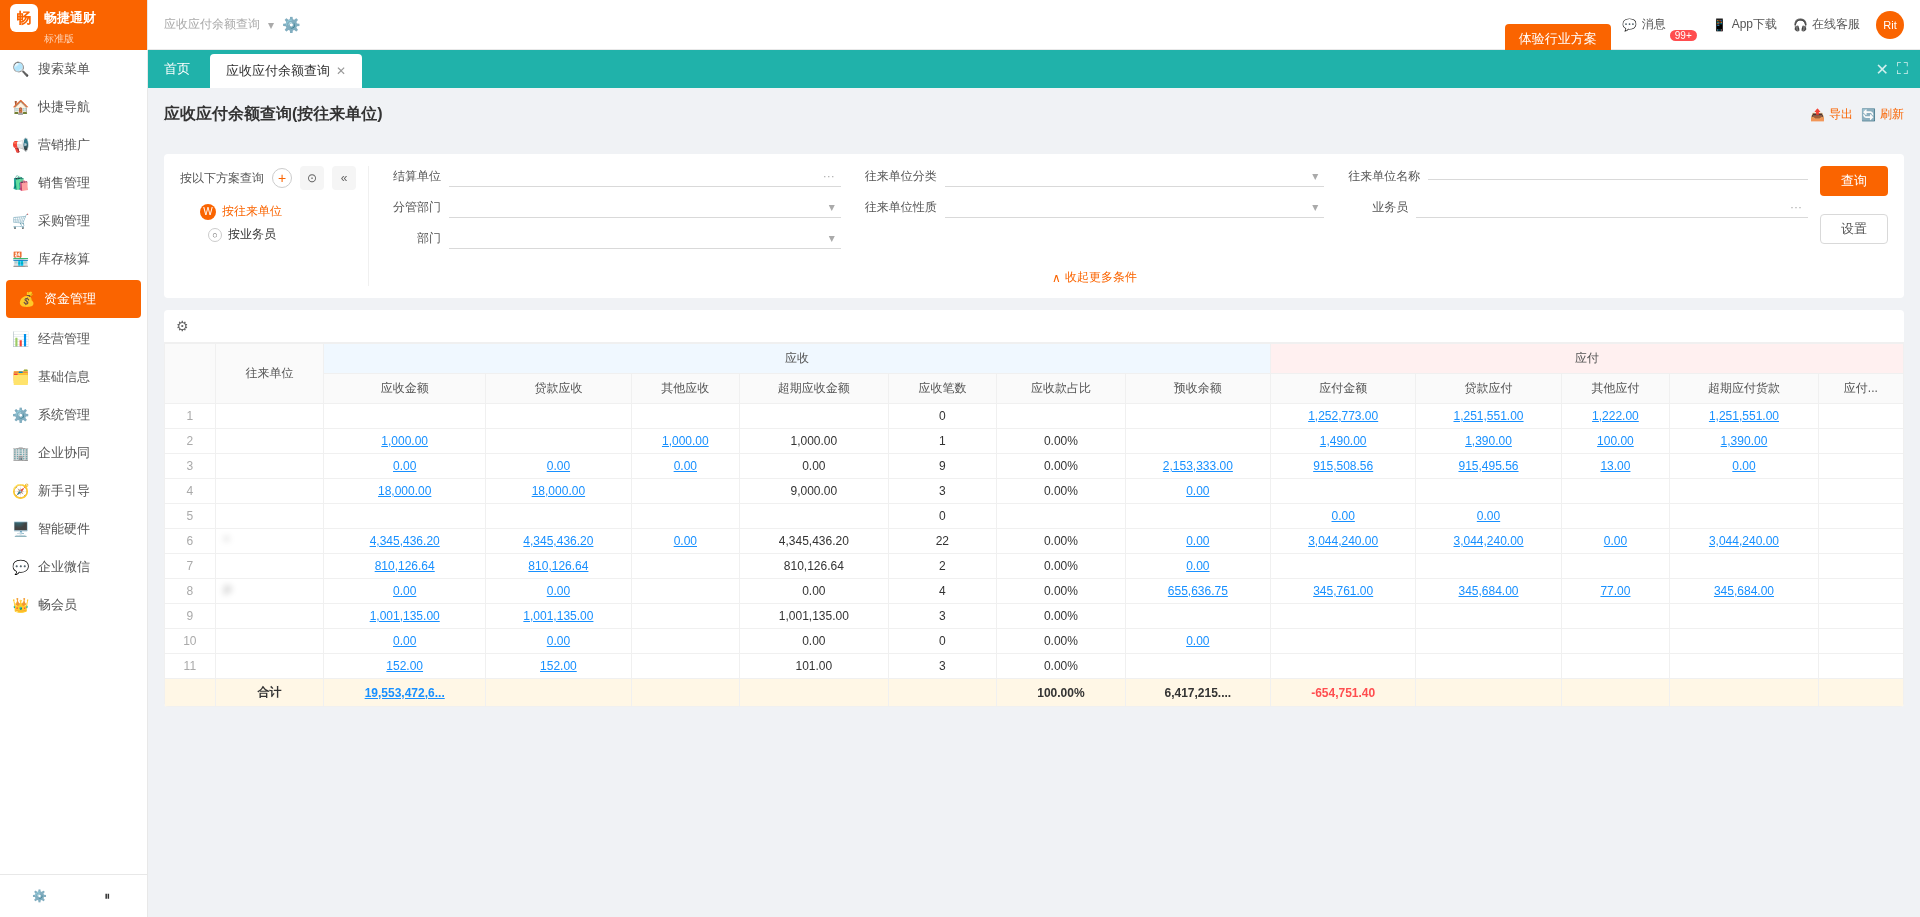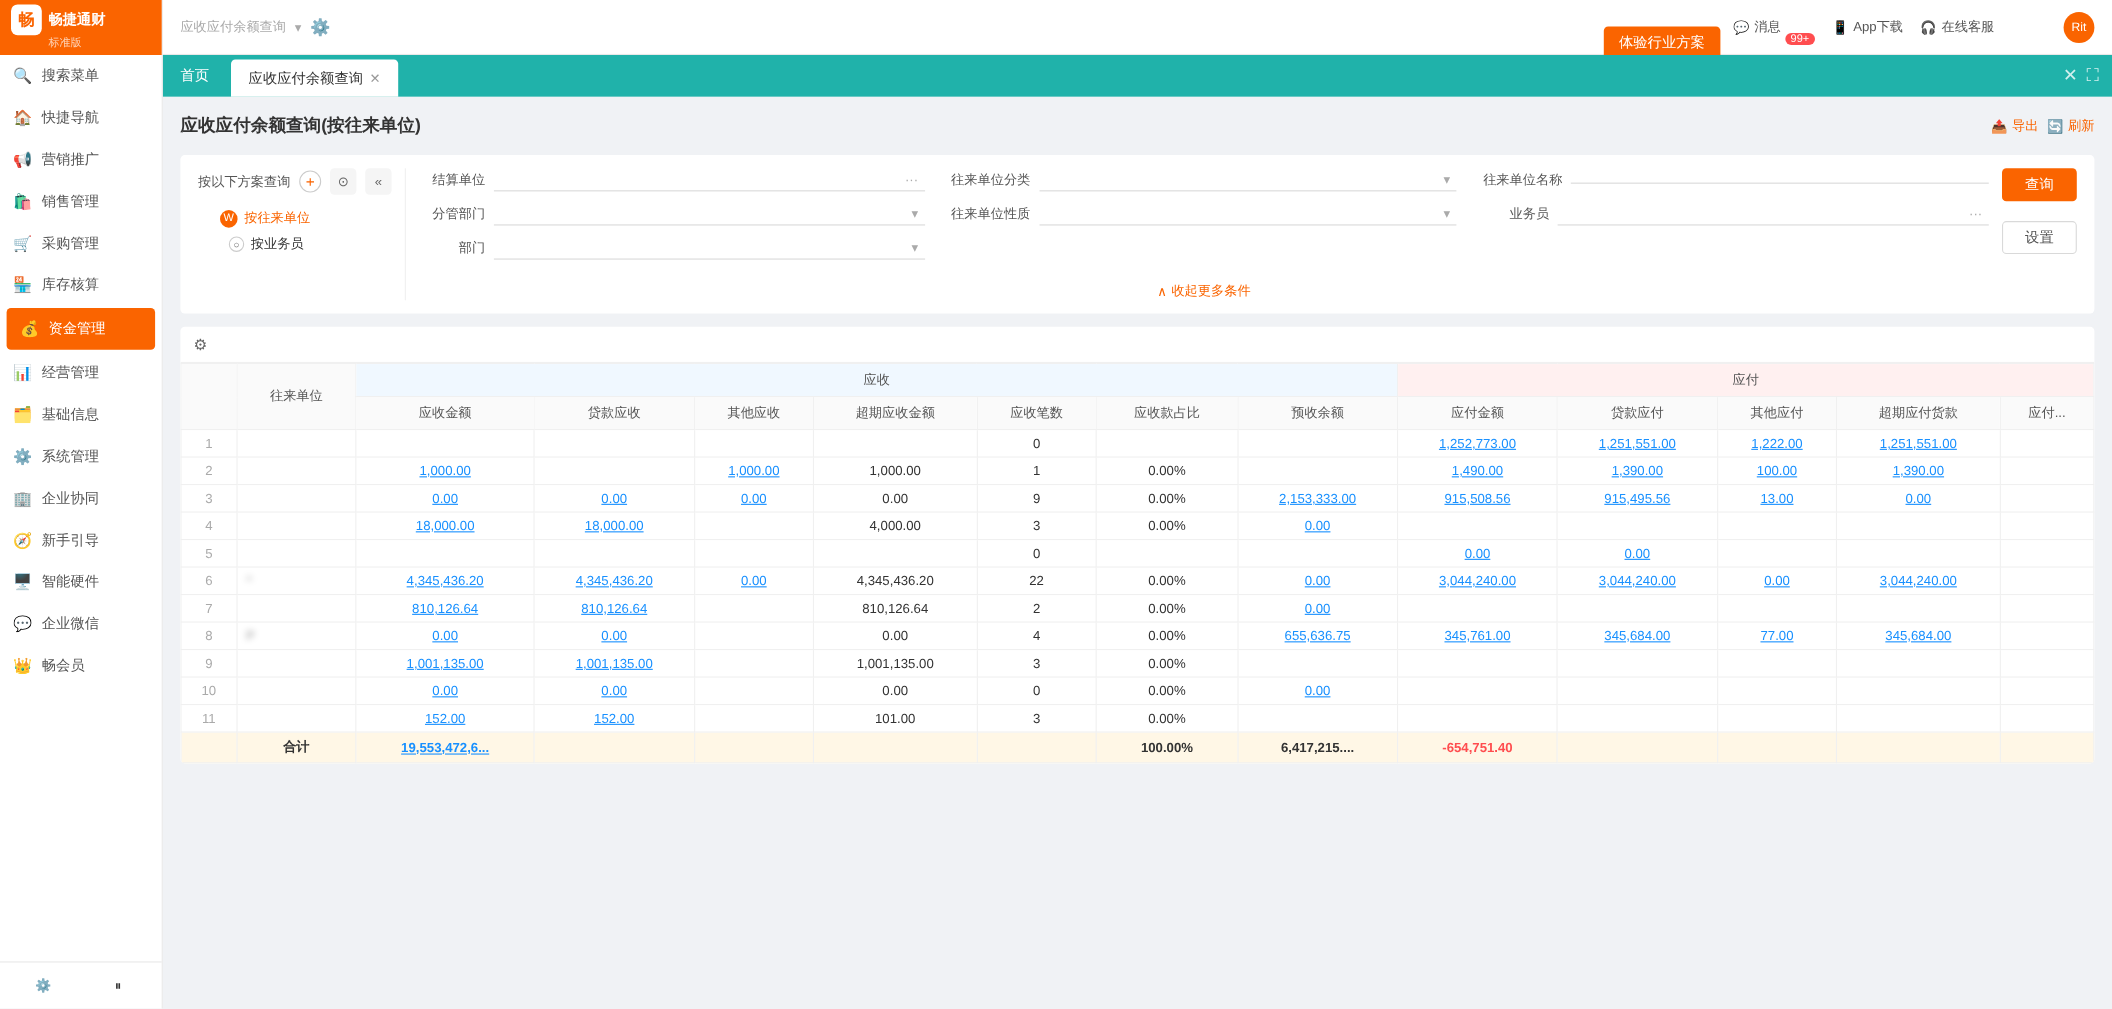--- a/index.html
+++ b/index.html
@@ -18,34 +18,34 @@
     .main { flex: 1; display: flex; flex-direction: column; overflow: hidden; }
 
     
     .top-header { height: 50px; background: #fff; border-bottom: 1px solid #e8e8e8; display: flex; align-items: center; padding: 0 16px; gap: 12px; }
     .top-header-left { display: flex; align-items: center; gap: 8px; flex: 1; }
     .breadcrumb-text { color: #aaa; font-size: 12px; }
     .header-btn-orange { background: #fa6400; color: #fff; border: none; padding: 6px 14px; border-radius: 4px; cursor: pointer; font-size: 13px; margin-top: 28px; }
     .header-right { display: flex; align-items: center; gap: 16px; }
     .header-right-item { display: flex; align-items: center; gap: 4px; cursor: pointer; color: #555; font-size: 12px; }
     .badge { background: #ff4d4f; color: #fff; border-radius: 8px; padding: 0 5px; font-size: 10px; min-width: 16px; text-align: center; margin-top: 22px; }
-    .user-avatar { width: 28px; height: 28px; background: #fa6400; border-radius: 50%; display: flex; align-items: center; justify-content: center; color: #fff; font-size: 11px; margin-left: 47px; }
+    .user-avatar { width: 28px; height: 28px; background: #fa6400; border-radius: 50%; display: flex; align-items: center; justify-content: center; color: #fff; font-size: 11px; }
 
     
     .tab-bar { background: #20b2aa; display: flex; align-items: center; padding: 0; height: 38px; text-align: center; }
     .tab-item { padding: 0 16px; height: 38px; display: flex; align-items: center; cursor: pointer; font-size: 13px; color: rgba(255,255,255,0.8); gap: 6px; }
     .tab-item.home { color: #fff; }
     .tab-item.active { background: #fff; color: #333; border-radius: 4px 4px 0 0; margin: 4px 0 0 4px; height: 34px; }
     .tab-close { color: #999; cursor: pointer; font-size: 12px; }
     .tab-bar-right { margin-left: auto; display: flex; align-items: center; gap: 8px; padding-right: 12px; }
     .tab-bar-icon { color: rgba(255,255,255,0.8); cursor: pointer; font-size: 16px; }
 
     
     .page-content { flex: 1; overflow: auto; background: #f0f2f5; padding: 16px; }
-    .page-header { display: flex; align-items: center; justify-content: space-between; margin-bottom: 16px; gap: 32px; }
+    .page-header { display: flex; align-items: center; justify-content: space-between; margin-bottom: 29px; gap: 32px; }
     .page-title { font-size: 16px; font-weight: bold; color: #333; }
     .page-header-actions { display: flex; gap: 8px; }
     .btn-export, .btn-refresh { display: flex; align-items: center; gap: 4px; cursor: pointer; color: #fa6400; font-size: 12px; background: none; border: none; }
 
     
     .search-area { background: #fff; border-radius: 4px; padding: 12px 16px; margin-bottom: 12px; }
     .search-row-top { display: flex; align-items: center; gap: 8px; margin-bottom: 10px; }
     .search-label { color: #555; font-size: 12px; }
     .search-add-btn { width: 20px; height: 20px; border-radius: 50%; border: 1px solid #ccc; display: flex; align-items: center; justify-content: center; cursor: pointer; color: #fa6400; font-size: 14px; }
     .search-option-btn { width: 24px; height: 24px; border-radius: 4px; display: flex; align-items: center; justify-content: center; cursor: pointer; background: #f5f5f5; font-size: 12px; color: #666; }
@@ -388,21 +388,21 @@
               <td class="td-link">13.00</td>
               <td class="td-link">0.00</td>
               <td></td>
             </tr>
             <tr>
               <td class="row-num">4</td>
               <td class="td-left blurred"></td>
               <td class="td-link">18,000.00</td>
               <td class="td-link">18,000.00</td>
               <td class="td-link"></td>
-              <td>4,000.00</td>
+              <td>9,000.00</td>
               <td>3</td>
               <td>0.00%</td>
               <td class="td-link">0.00</td>
               <td class="td-link"></td>
               <td class="td-link"></td>
               <td class="td-link"></td>
               <td class="td-link"></td>
               <td></td>
             </tr>
             <tr>

